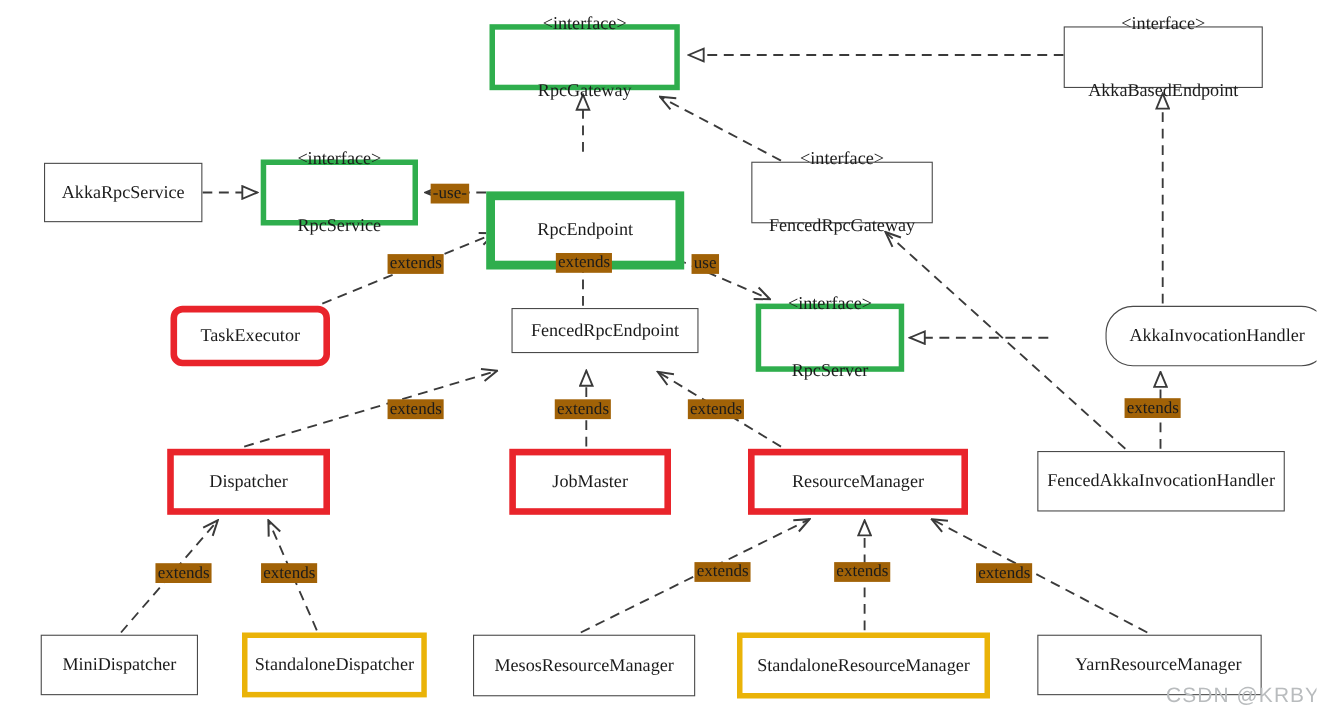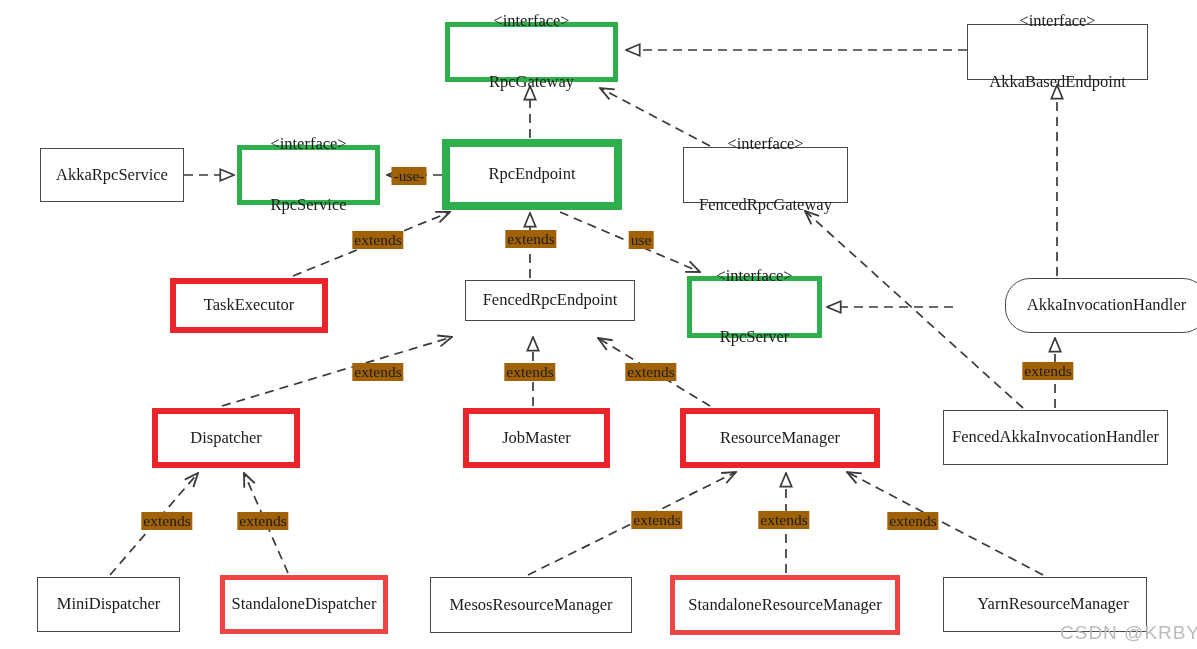--- a/index.html
+++ b/index.html
@@ -9,23 +9,23 @@
   }
   #wires{position:absolute;left:0;top:0;z-index:1;}
   .node{
     position:absolute;z-index:2;box-sizing:border-box;background:#ffffff;
     display:flex;flex-direction:column;align-items:center;justify-content:center;
     text-align:center;color:#1b1b1b;font-size:16.5px;line-height:1.25;gap:40px;
   }
   .node span{white-space:nowrap;}
   .b-thin {border:1.6px solid #4a4a4a;}
   .b-green{border:5px solid #2fae4d;}
-  .b-green-bold{border:8px solid #2fae4d;}
+  .b-green-bold{border:8px solid #2fae4d;margin-top:35px;}
   .b-red  {border:6px solid #e9242b;}
-  .b-blue {border:5px solid #ef4444;}
+  .b-blue {border:5px solid #eab308;}
   .elabel{
     position:absolute;z-index:3;transform:translate(-50%,-50%);
     font-size:15.5px;color:#1b1b1b;background:#a16207;padding:0 2px;white-space:nowrap;
   }
   .elabel.online{z-index:3;}
   #watermark{
     position:absolute;z-index:4;left:1060px;top:622px;
     font-family:"Liberation Sans","DejaVu Sans",sans-serif;
     font-size:19px;letter-spacing:1px;color:#b9bcbe;white-space:nowrap;
   }
@@ -89,21 +89,21 @@
 
   <div class="node b-green-bold" style="left:442px;top:139px;width:180px;height:71px;">
     <span>RpcEndpoint</span>
   </div>
 
   <div class="node b-thin" style="left:683px;top:147px;width:165px;height:56px;">
     <span>&lt;interface&gt;</span>
     <span>FencedRpcGateway</span>
   </div>
 
-  <div class="node b-red" style="left:170px;top:278px;width:158px;height:55px;">
+  <div class="node b-red" style="left:155px;top:278px;width:145px;height:55px;border-radius:11px;">
     <span>TaskExecutor</span>
   </div>
 
   <div class="node b-thin" style="left:465px;top:280px;width:170px;height:41px;">
     <span>FencedRpcEndpoint</span>
   </div>
 
   <div class="node b-green" style="left:687px;top:276px;width:135px;height:62px;">
     <span>&lt;interface&gt;</span>
     <span>RpcServer</span>

